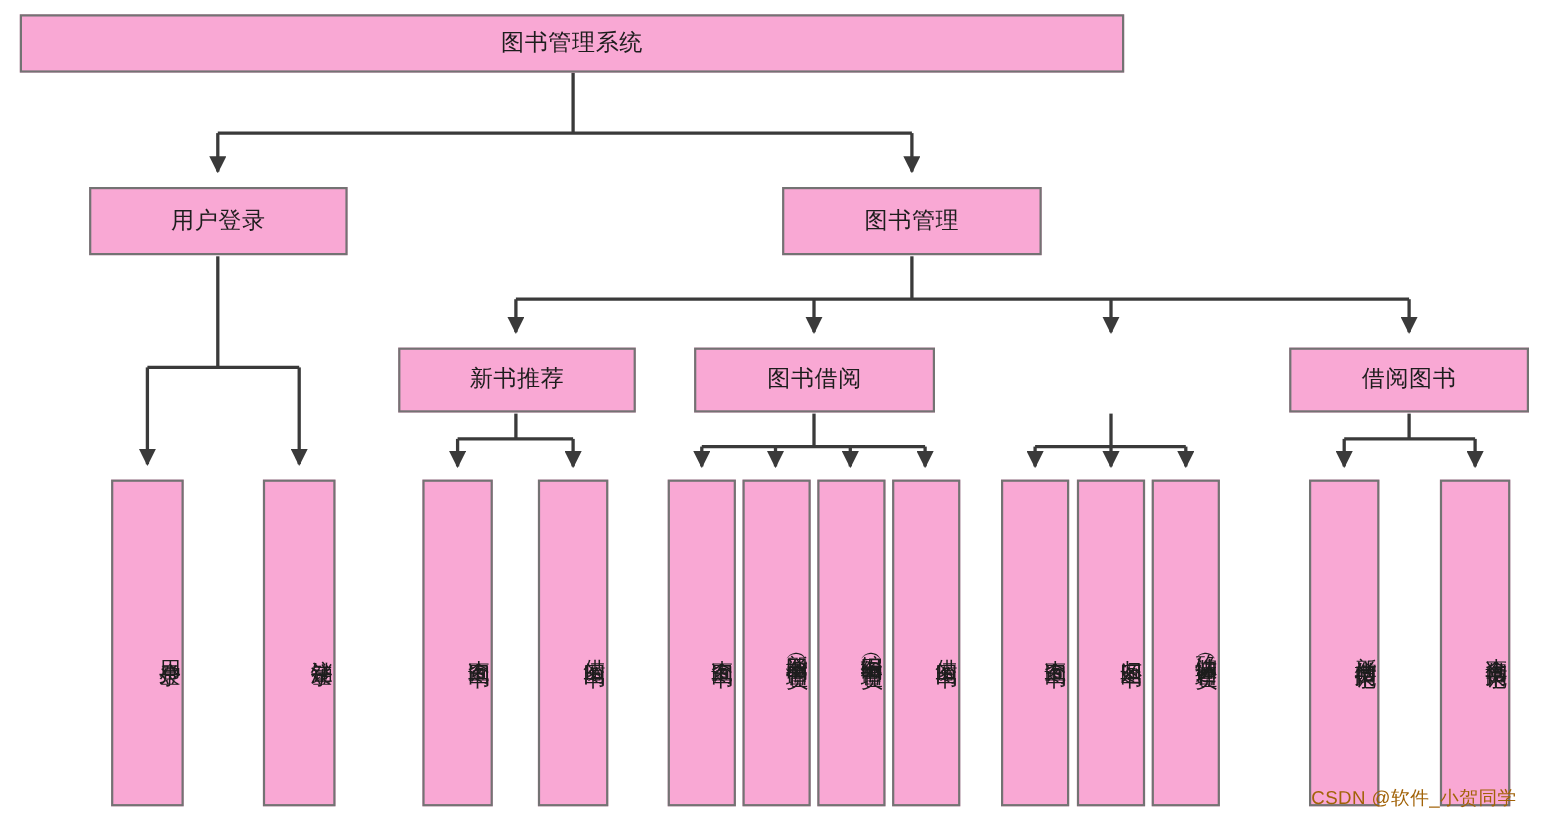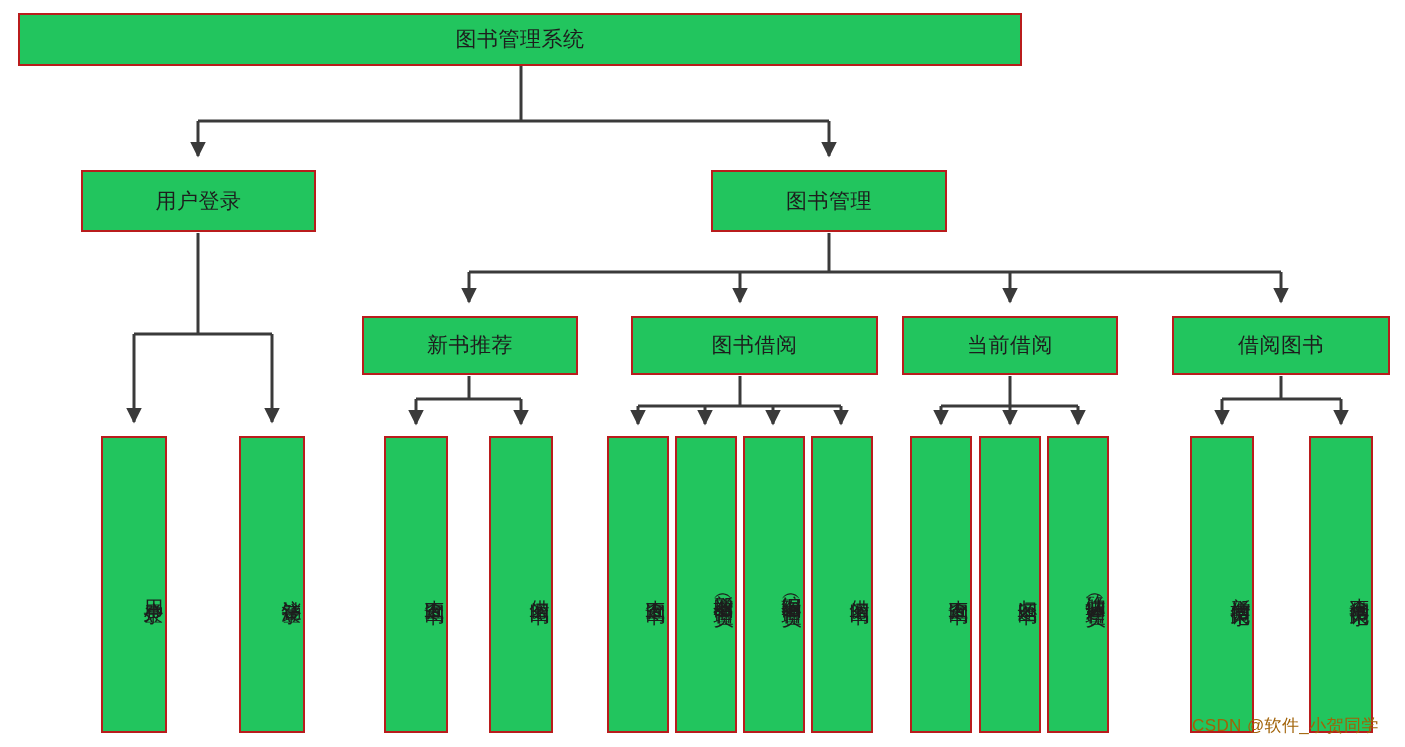--- a/index.html
+++ b/index.html
@@ -21,22 +21,22 @@
     position: absolute;
     left: 0;
     top: 0;
     width: 1405px;
     height: 747px;
     pointer-events: none;
   }
   .node {
     position: absolute;
     box-sizing: border-box;
-    border: 2px solid #b91c1c;
-    background: #22c55e;
+    border: 2px solid #737373;
+    background: #f9a8d4;
     display: flex;
     align-items: center;
     justify-content: center;
     color: #1d1d1d;
     line-height: 1.18;
   }
   .node.horiz {
     font-size: 21px;
     letter-spacing: 0.5px;
   }
@@ -126,25 +126,22 @@
   <div class="node horiz" style="left:81px; top:170px; width:235px; height:62px;">
     <span class="lbl">用户登录</span>
   </div>
   <div class="node horiz" style="left:711px; top:170px; width:236px; height:62px;">
     <span class="lbl">图书管理</span>
   </div>
 
   <div class="node horiz" style="left:362px; top:316px; width:216px; height:59px;">
     <span class="lbl">新书推荐</span>
   </div>
-  <div class="node horiz" style="left:631px; top:316px; width:247px; height:59px;">
+  <div class="node horiz" style="left:631px; top:316px; width:219px; height:59px;">
     <span class="lbl">图书借阅</span>
-  </div>
-  <div class="node horiz" style="left:902px; top:316px; width:216px; height:59px;">
-    <span class="lbl">当前借阅</span>
   </div>
   <div class="node horiz" style="left:1172px; top:316px; width:218px; height:59px;">
     <span class="lbl">借阅图书</span>
   </div>
 
   <div class="node vert" style="left:101px; top:436px; width:66px; height:297px;">
     <span class="lbl">用户登录</span>
   </div>
   <div class="node vert" style="left:239px; top:436px; width:66px; height:297px;">
     <span class="lbl">注销登录</span>

